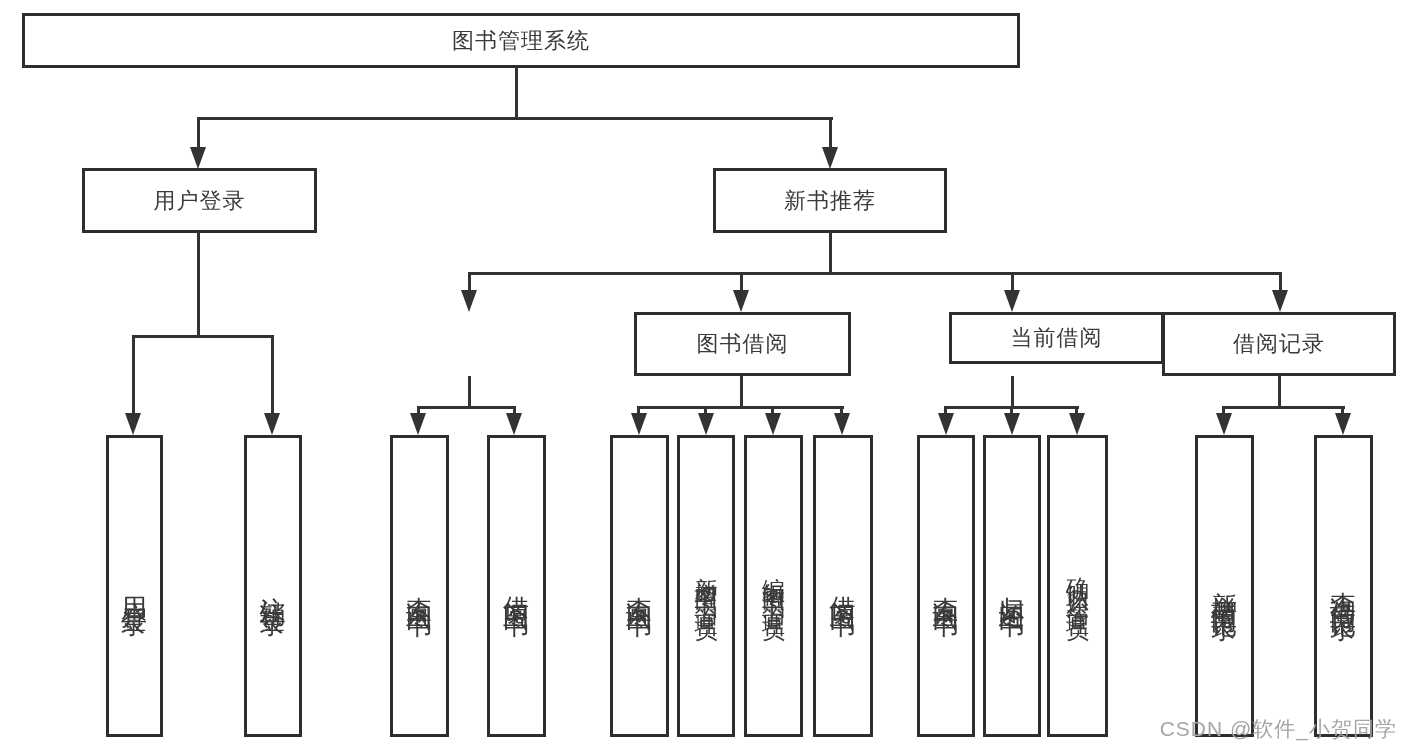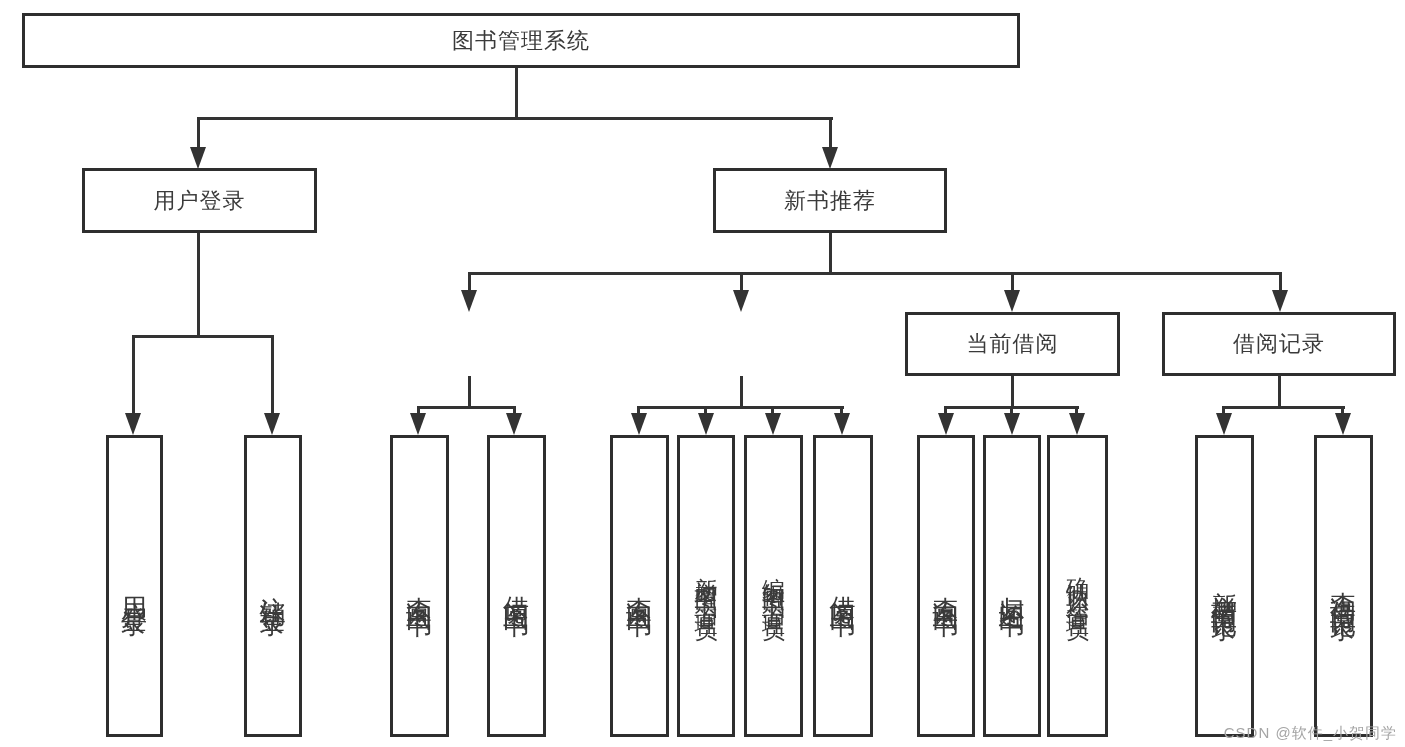--- a/index.html
+++ b/index.html
@@ -17,21 +17,21 @@
   .vtext { writing-mode:vertical-rl; color:#3a3a3a; line-height:1; }
   .s4 { font-size:26px; letter-spacing:5px; }   
   .s6 { font-size:26px; letter-spacing:5px; }   
   .s9 { font-size:23px; letter-spacing:6px; }   
   .h  { position:absolute; height:3px; background:#333333; }
   .v  { position:absolute; width:3px;  background:#333333; }
   .arr{ position:absolute; width:0; height:0;
         border-left:8px solid transparent; border-right:8px solid transparent;
         border-top:22px solid #333333; }
   .watermark {
-    position:absolute; right:8px; bottom:4px; font-size:15px;
+    position:absolute; right:8px; bottom:4px; font-size:21px;
     color:#a5a5a5; z-index:5; letter-spacing:1px; white-space:nowrap;
   }
 </style>
 </head>
 <body>
 
 <div class="stage">
 
   <div class="box" style="left:22px;top:13px;width:998px;height:55px">
     <span class="hlabel">图书管理系统</span>
@@ -39,22 +39,25 @@
 
   <div class="box" style="left:82px;top:168px;width:235px;height:65px">
     <span class="hlabel">用户登录</span>
   </div>
 
   <div class="box" style="left:713px;top:168px;width:234px;height:65px">
     <span class="hlabel">新书推荐</span>
   </div>
 
 
+  <div class="box" style="left:634px;top:312px;width:217px;height:64px">
+    <span class="hlabel">图书借阅</span>
+  </div>
 
-  <div class="box" style="left:905px;top:312px;width:215px;height:64px">
+  <div class="box" style="left:949px;top:312px;width:215px;height:52px">
     <span class="hlabel">当前借阅</span>
   </div>
 
   <div class="box" style="left:1162px;top:312px;width:234px;height:64px">
     <span class="hlabel">借阅记录</span>
   </div>
 
   <div class="box leaf" style="left:106px;width:57px">
     <span class="vtext s4">用户登录</span>
   </div>

